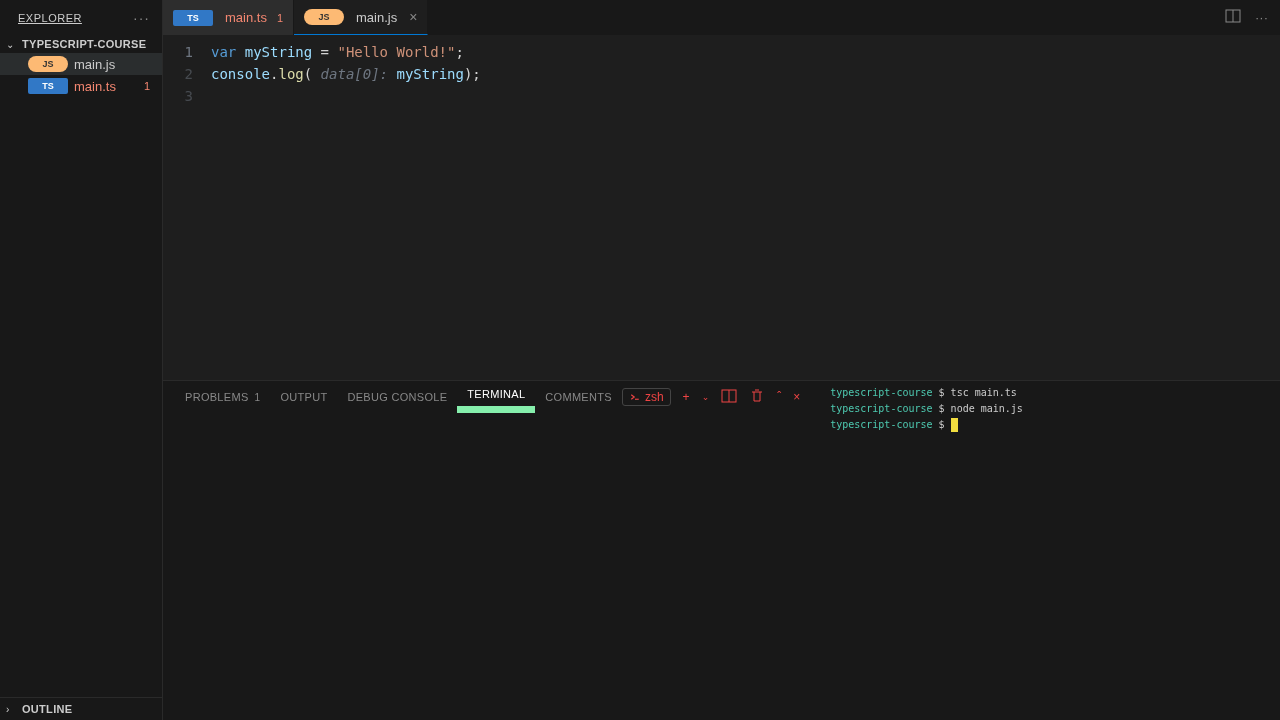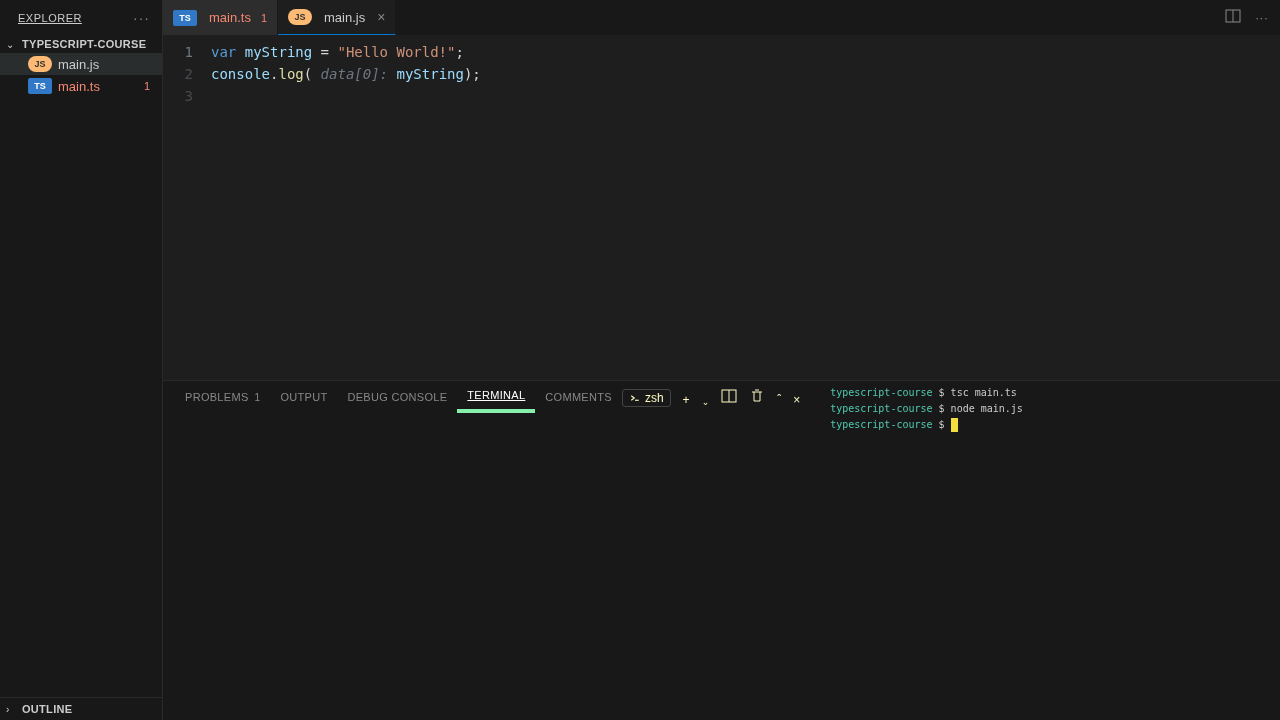--- a/index.html
+++ b/index.html
@@ -52,21 +52,21 @@
 .file-item {
   display: flex;
   align-items: center;
   padding: 2px 6px 2px 28px;
   height: 22px;
   cursor: pointer;
   position: relative;
 }
 .file-item.active { background: #2a2d2e; }
 .file-icon {
-  width: 24px;
+  width: 40px;
   height: 16px;
   margin-right: 6px;
   display: flex;
   align-items: center;
   justify-content: center;
   font-size: 9px;
   font-weight: bold;
   border-radius: 2px;
 }
 .file-icon.js { background: #fdba74; color: #333; border-radius: 8px; }
@@ -171,28 +171,28 @@
   padding: 0 10px;
   font-size: 11px;
   text-transform: uppercase;
   color: #888;
   cursor: pointer;
   height: 32px;
   display: flex;
   align-items: center;
   letter-spacing: 0.3px;
 }
-.panel-tab.active { color: #fff; border-bottom: 4px solid #86efac; text-decoration: underline; }
+.panel-tab.active { color: #fff; border-bottom: 7px solid #86efac; }
 .panel-tab-badge { color: #888; margin-left: 6px; font-size: 10px; }
 .panel-actions {
   margin-left: auto;
   display: flex;
-  align-items: flex-end;
+  align-items: center;
   gap: 12px;
-  color: #fef9c3;
+  color: #ef4444;
   font-size: 12px;
 }
 .panel-actions span, .panel-actions svg { cursor: pointer; }
 .shell-badge {
   display: flex;
   align-items: center;
   gap: 4px;
   border: 1px solid #444;
   border-radius: 3px;
   padding: 1px 6px;

